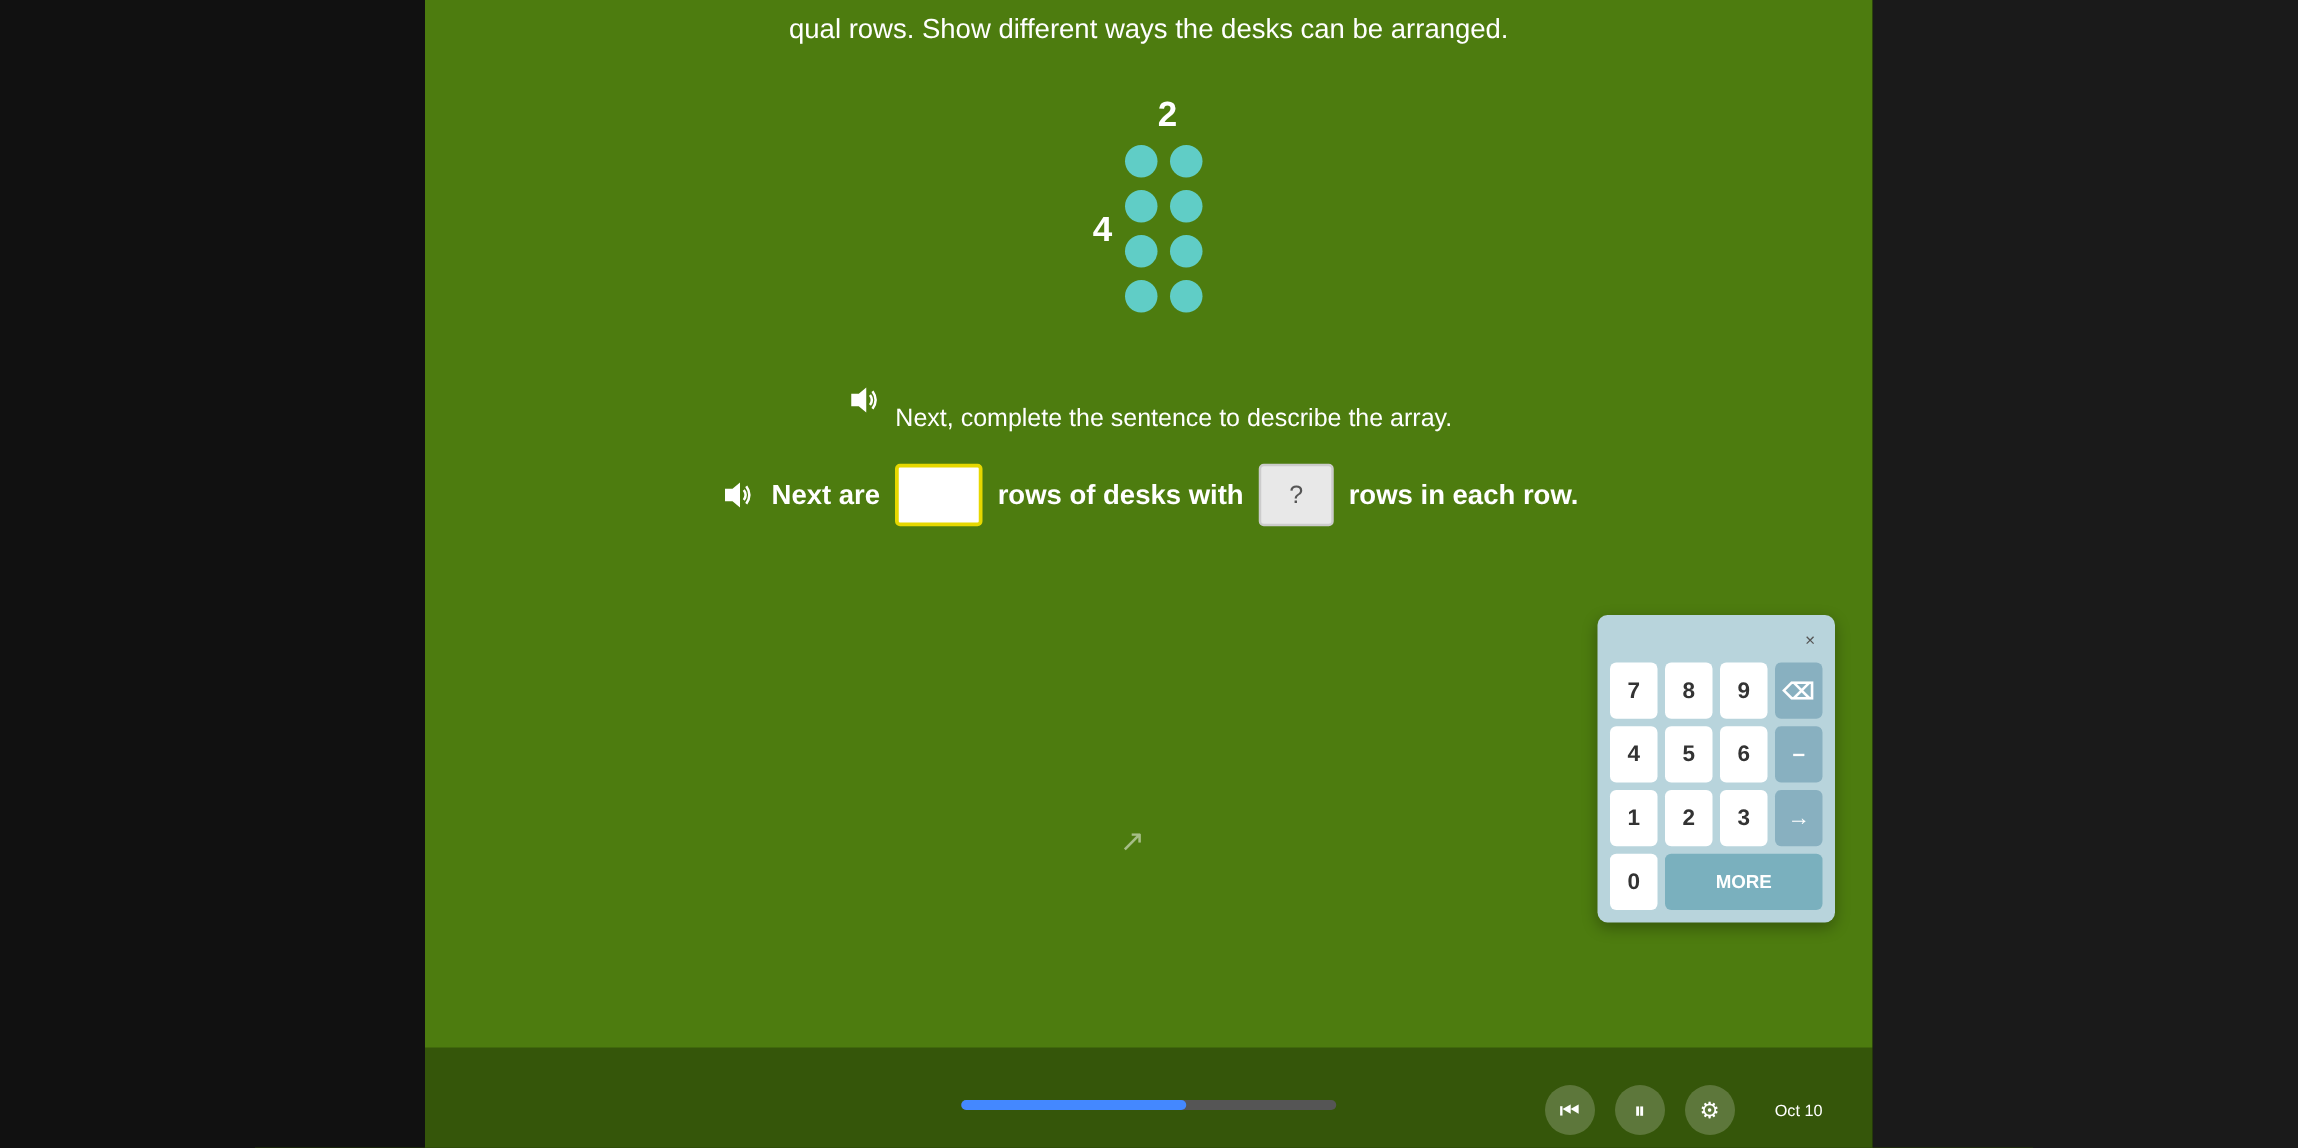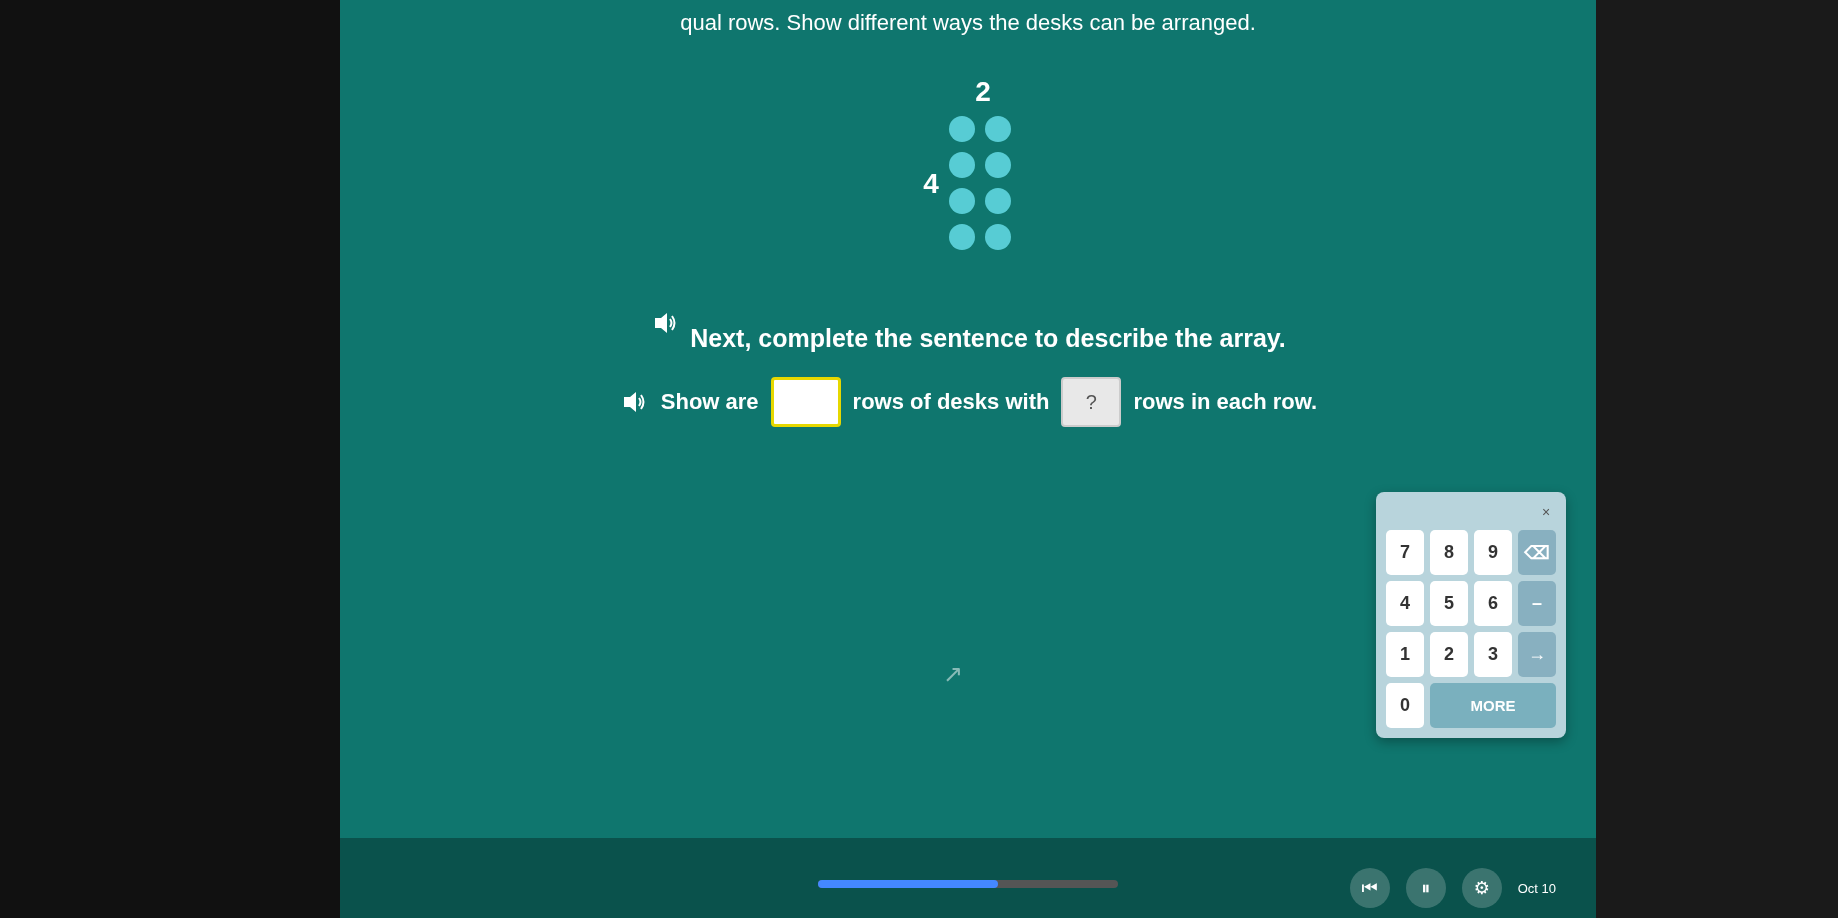--- a/index.html
+++ b/index.html
@@ -29,23 +29,23 @@
       top: 0;
       width: 340px;
       height: 100%;
       background: #1a1a1a;
     }
 
     .main-content {
       position: absolute;
       left: 340px;
       top: 0;
-      width: 1256px;
+      width: 1158px;
       height: 918px;
-      background: #0f766e;
+      background: #4d7c0f;
       display: flex;
       flex-direction: column;
       align-items: center;
     }
 
     .top-text {
       color: white;
       font-size: 22px;
       font-weight: 500;
       margin-top: 10px;
@@ -107,22 +107,22 @@
       width: 30px;
       height: 30px;
       display: inline-flex;
       align-items: center;
       justify-content: center;
       cursor: pointer;
     }
 
     .instruction-text {
       color: white;
-      font-size: 25px;
-      font-weight: 700;
+      font-size: 20px;
+      font-weight: 400;
       margin-top: 32px;
     }
 
     .sentence-line {
       display: flex;
       align-items: center;
       gap: 12px;
       margin-top: 24px;
     }
 
@@ -284,20 +284,21 @@
       align-items: center;
       justify-content: center;
       cursor: pointer;
       color: white;
       font-size: 18px;
     }
 
     .date-text {
       color: white;
       font-size: 13px;
+      margin-left: 16px;
     }
 
     .cursor-indicator {
       position: absolute;
       bottom: 230px;
       left: 48%;
       font-size: 24px;
       color: rgba(255,255,255,0.5);
     }
   </style>
@@ -343,21 +344,21 @@
   </div>
 
   <div class="sentence-line">
     <div class="speaker-icon">
       <svg width="28" height="28" viewBox="0 0 28 28" fill="white">
         <polygon points="4,9 10,9 16,4 16,24 10,19 4,19" fill="white"></polygon>
         <path d="M19,10 Q22,14 19,18" stroke="white" stroke-width="2" fill="none"></path>
         <path d="M21,7 Q26,14 21,21" stroke="white" stroke-width="2" fill="none"></path>
       </svg>
     </div>
-    <span class="sentence-text">Show are</span>
+    <span class="sentence-text">Next are</span>
     <div class="input-box no-value">
       <input type="text" style="width: 100%; height: 100%; border: none; background: transparent; text-align: center; font-size: 20px; outline: none;">
     </div>
     <span class="sentence-text">rows of desks with</span>
     <div class="question-box">
       <span>?</span>
     </div>
     <span class="sentence-text">rows in each row.</span>
   </div>
 

